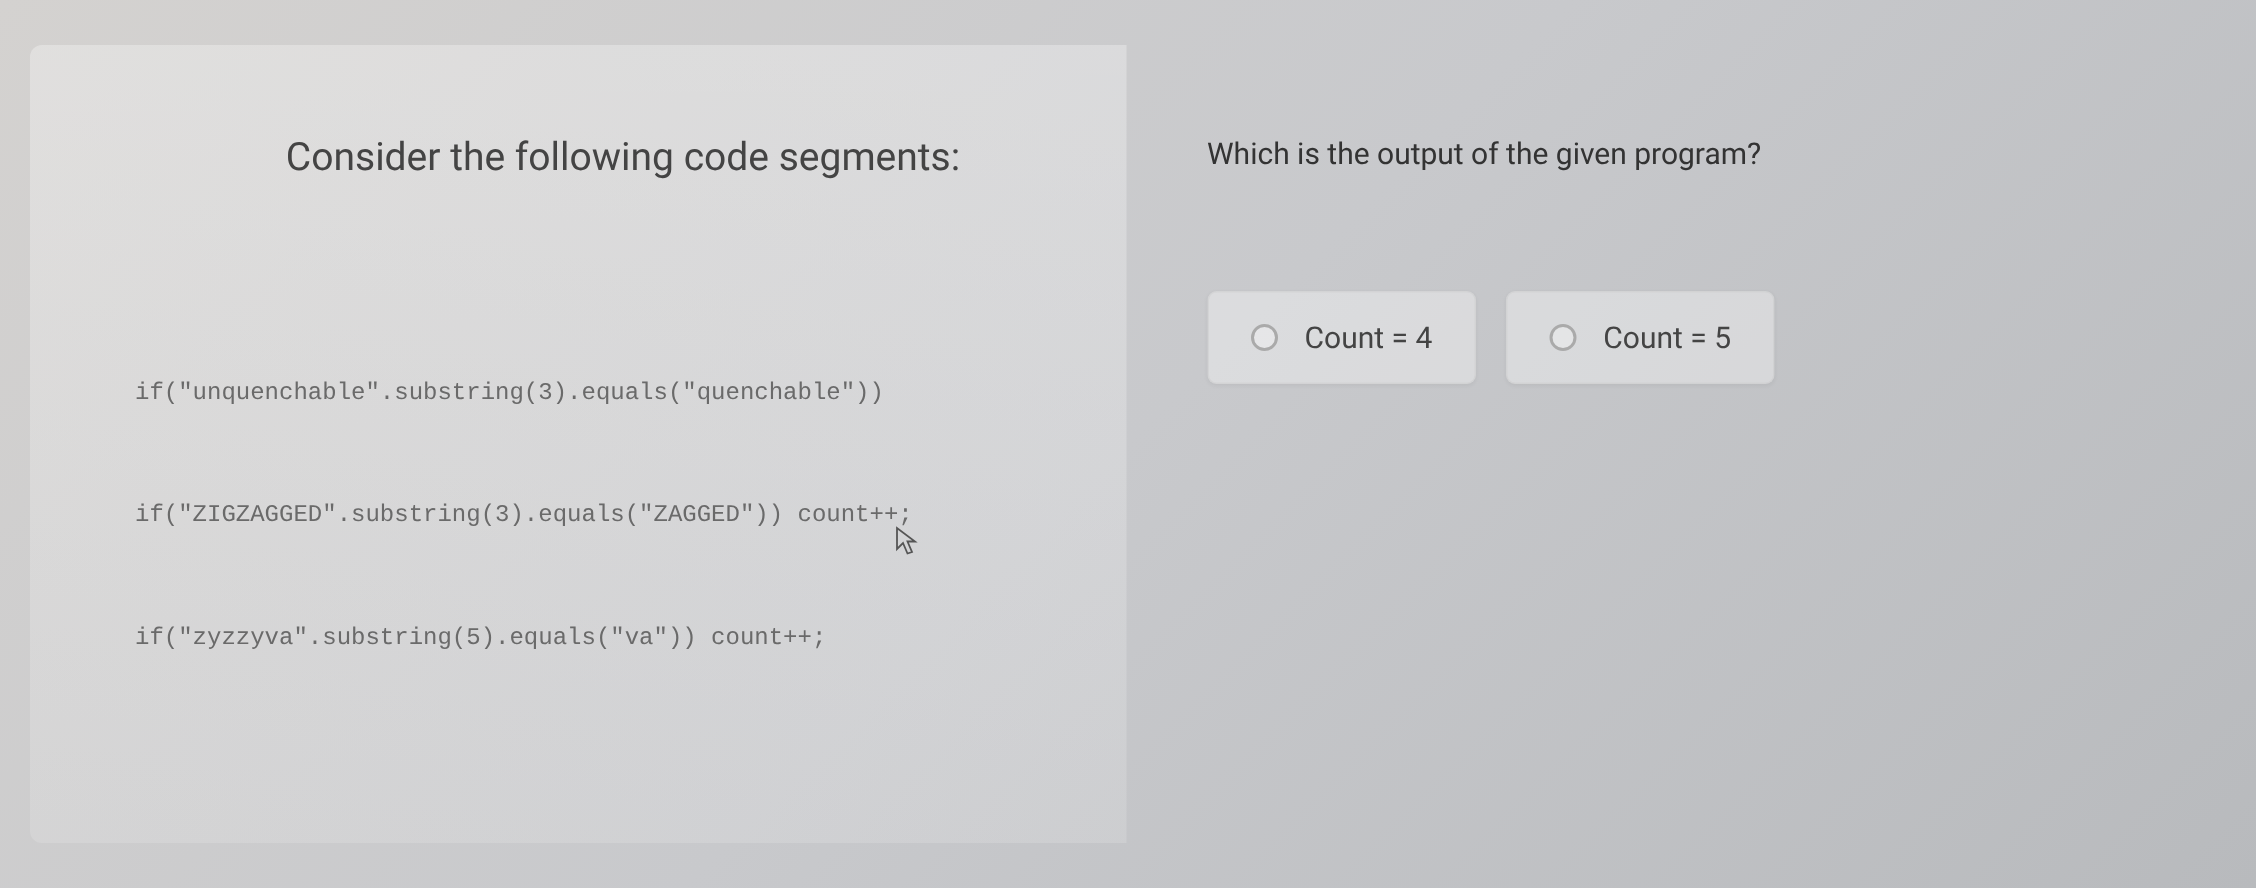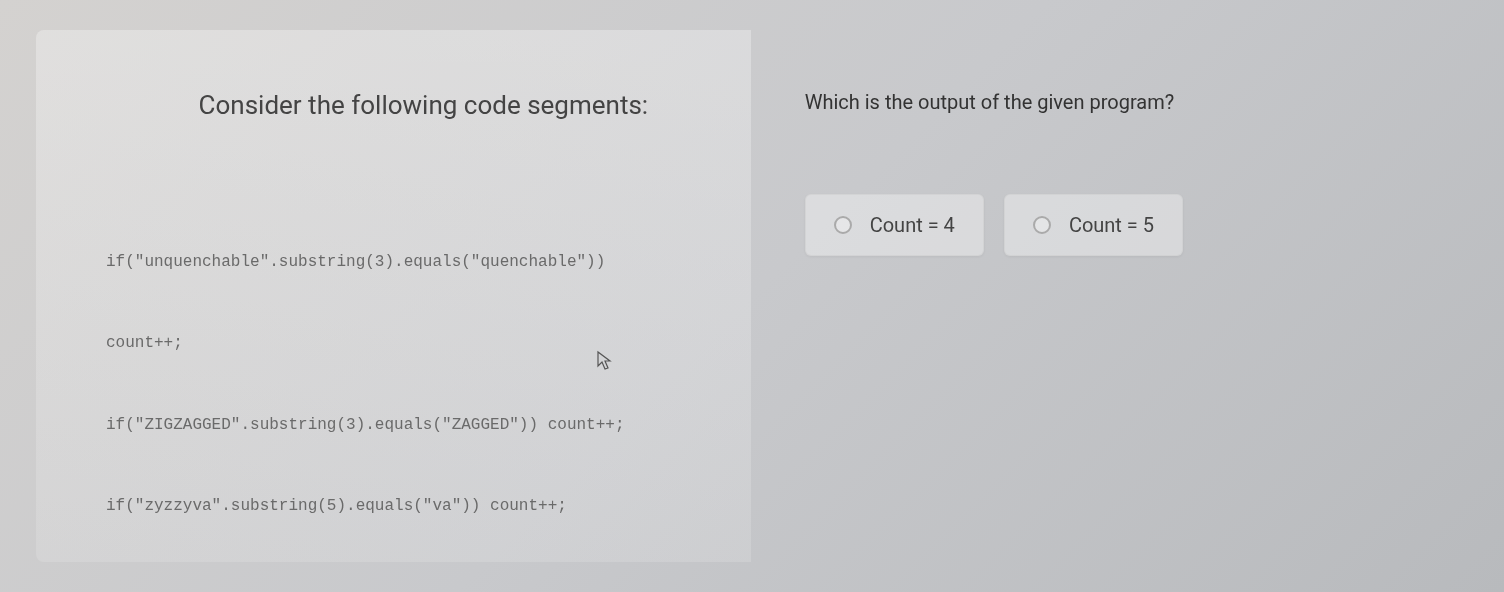--- a/index.html
+++ b/index.html
@@ -12,21 +12,21 @@
       background: linear-gradient(135deg, #d4d2d0 0%, #c8c9cc 50%, #b8babd 100%);
       width: 1504px;
       height: 592px;
       overflow: hidden;
       position: relative;
     }
     .container {
       display: flex;
       width: 100%;
       height: 100%;
-      padding: 30px 16px;
+      padding: 30px 0;
       gap: 24px;
     }
     .left-panel {
       width: 50%;
       padding: 60px 50px 40px 70px;
       background: linear-gradient(180deg, rgba(255,255,255,0.3) 0%, rgba(240,240,240,0.2) 100%);
       border-radius: 8px 0 0 8px;
       margin-left: 20px;
     }
     .right-panel {
@@ -93,21 +93,20 @@
   </style>
 </head>
 <body>
 
 <div class="container">
   <div class="left-panel">
     <div class="prompt-heading">Consider the following code segments:</div>
     <div class="code-block">
       <span class="code-line"></span>
       <span class="code-line">if("unquenchable".substring(3).equals("quenchable"))</span>
-      <span class="code-line">count++;</span>
       <span class="code-line">if("ZIGZAGGED".substring(3).equals("ZAGGED")) count++;</span>
       <span class="code-line">if("zyzzyva".substring(5).equals("va")) count++;</span>
       
       <span class="code-line"></span>
       
     </div>
   </div>
 
   <div class="right-panel">
     <div class="question-heading">Which is the output of the given program?</div>

